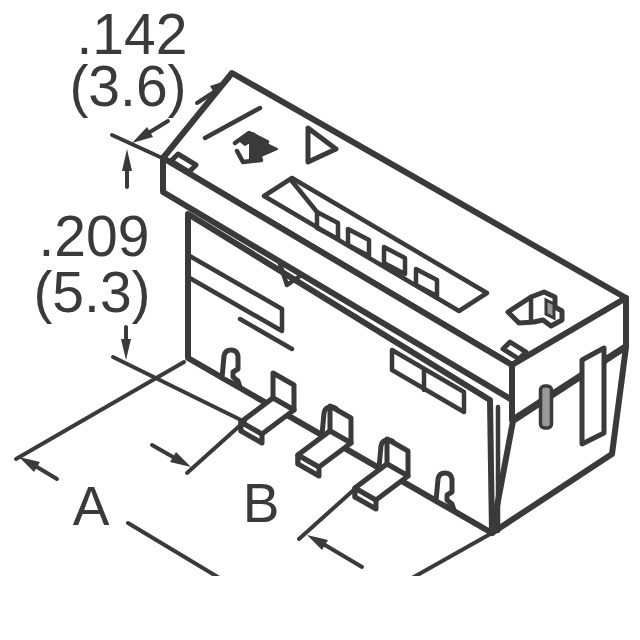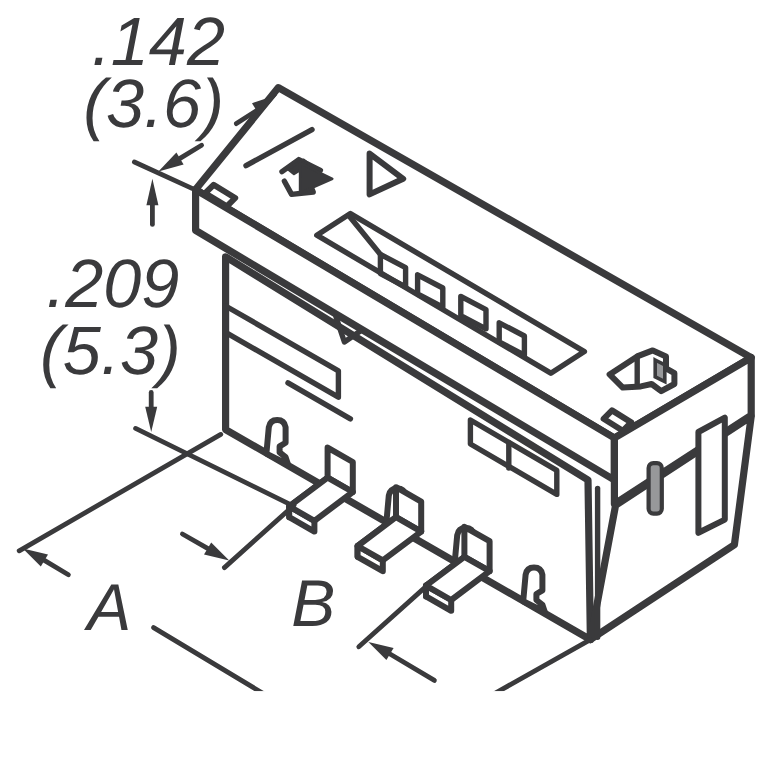--- a/index.html
+++ b/index.html
@@ -1,19 +1,18 @@
 <!DOCTYPE html>
 <html><head>
 <meta charset="utf-8">
 <style>
   html,body{margin:0;padding:0;background:#fff;}
   #stage{
     width:640px;height:576px;position:relative;background:#ffffff;overflow:hidden;
     font-family:"Liberation Sans", sans-serif;
-    font-style:italic;
   }
   svg{display:block;}
   .dimtext{
     font-family:"Liberation Sans", sans-serif;
     font-weight:400;
     fill:#3a3a3c;
   }
   .outline{fill:#ffffff;stroke:#3a3a3c;stroke-width:6;stroke-linejoin:round;stroke-linecap:round;}
   .outline-thin{fill:#ffffff;stroke:#3a3a3c;stroke-width:5;stroke-linejoin:round;stroke-linecap:round;}
   .detail{fill:none;stroke:#3a3a3c;stroke-width:4.5;stroke-linejoin:round;stroke-linecap:round;}

